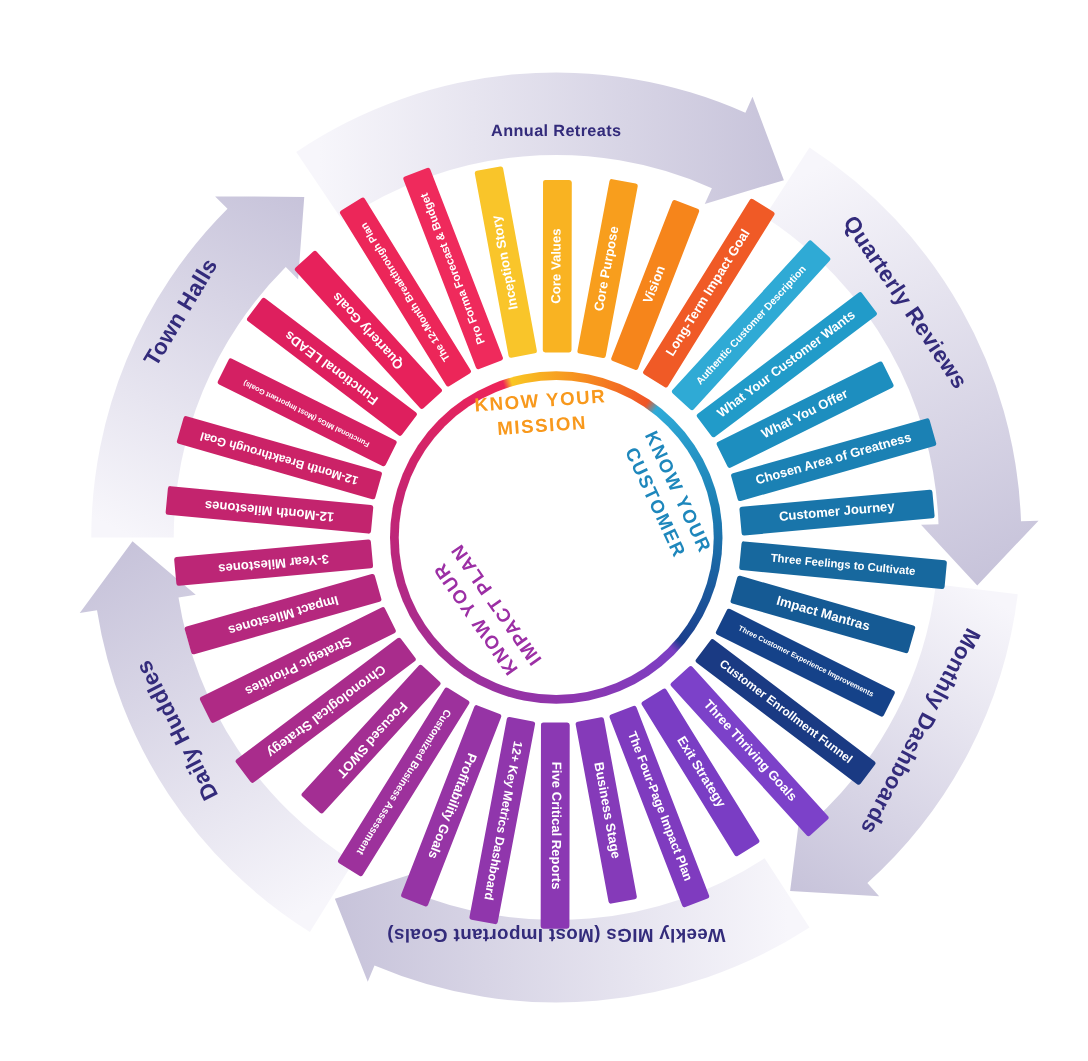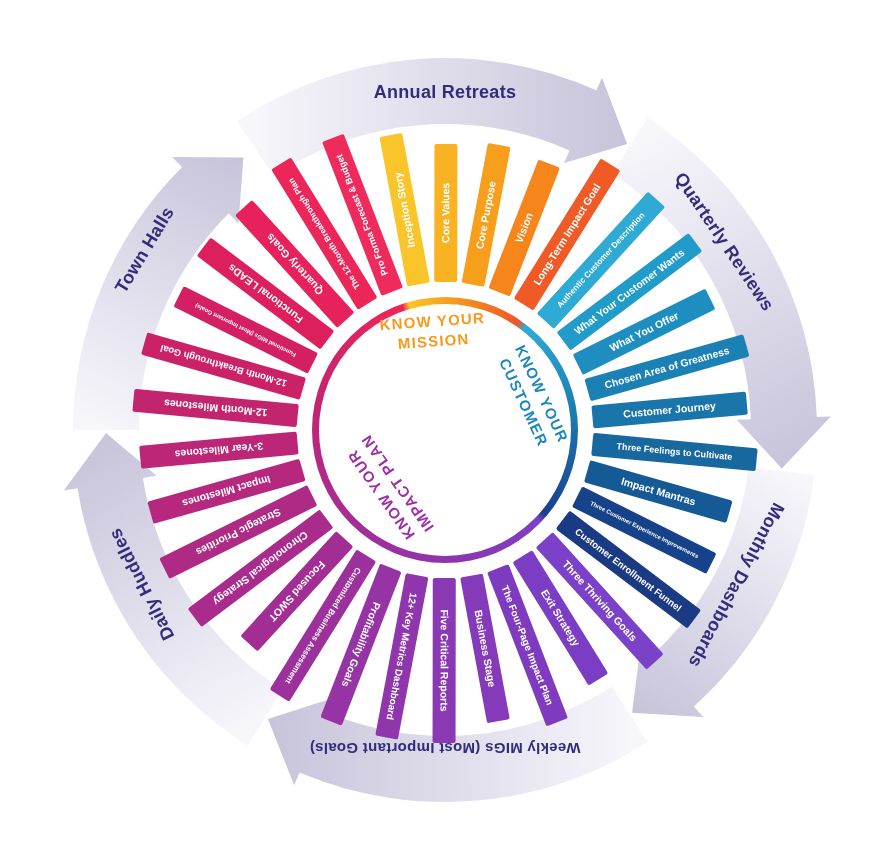--- a/index.html
+++ b/index.html
@@ -50,21 +50,21 @@
       <path d="M 647.6 118.0 A 372 372 0 0 1 816.8 417.0 L 830.8 416.5 L 781.8 468.4 L 736.8 419.8 L 750.8 419.3 A 306 306 0 0 0 611.7 173.4 Z" fill="url(#ag1)"></path>
       <path d="M 814.2 475.3 A 372 372 0 0 1 693.9 706.4 L 703.3 716.9 L 632.1 712.7 L 640.4 647.0 L 649.8 657.4 A 306 306 0 0 0 748.7 467.3 Z" fill="url(#ag2)"></path>
       <path d="M 647.6 742.0 A 372 372 0 0 1 299.6 772.4 L 294.2 785.3 L 267.9 719.0 L 330.9 698.8 L 325.4 711.7 A 306 306 0 0 0 611.7 686.6 Z" fill="url(#ag3)"></path>
       <path d="M 247.9 745.5 A 372 372 0 0 1 77.6 488.2 L 63.8 490.4 L 106.0 433.0 L 156.6 475.7 L 142.8 477.9 A 306 306 0 0 0 282.8 689.5 Z" fill="url(#ag4)"></path>
       <path d="M 73.0 430.0 A 372 372 0 0 1 182.0 167.0 L 172.1 157.1 L 243.4 157.5 L 238.5 223.5 L 228.6 213.6 A 306 306 0 0 0 139.0 430.0 Z" fill="url(#ag5)"></path>
     </svg>
   <div id="ring" style="left: 312px; top: 297px; width: 266px; height: 266px; background: conic-gradient(from -16deg, rgb(249, 198, 35) 0deg, rgb(246, 139, 31) 26deg, rgb(240, 84, 38) 50deg, rgb(47, 171, 216) 54deg, rgb(28, 127, 180) 95deg, rgb(26, 62, 140) 146deg, rgb(124, 63, 196) 150deg, rgb(143, 53, 172) 196deg, rgb(166, 45, 146) 246deg, rgb(198, 36, 113) 300deg, rgb(238, 36, 88) 357deg, rgb(249, 198, 35) 360deg);">
     <div id="ring-hole" style="left: 7px; top: 7px; width: 252px; height: 252px;"></div>
   </div>
   <div id="wheel-layer">
-      <div class="outer-label" style="left: 445px; top: 92px; transform: translate(-50%, -50%) rotate(0deg); color: rgb(51, 43, 123); font-size: 18px;">Annual Retreats</div>
+      <div class="outer-label" style="left: 445px; top: 104px; transform: translate(-50%, -50%) rotate(0deg); color: rgb(51, 43, 123); font-size: 13px;">Annual Retreats</div>
       <div class="outer-label" style="left: 723.557px; top: 242.111px; transform: translate(-50%, -50%) rotate(56deg); color: rgb(51, 43, 123); font-size: 18px;">Quarterly Reviews</div>
       <div class="outer-label" style="left: 736.373px; top: 584.926px; transform: translate(-50%, -50%) rotate(118deg); color: rgb(51, 43, 123); font-size: 18px;">Monthly Dashboards</div>
       <div class="outer-label" style="left: 445px; top: 748px; transform: translate(-50%, -50%) rotate(180deg); color: rgb(51, 43, 123); font-size: 15px;">Weekly MIGs (Most Important Goals)</div>
       <div class="outer-label" style="left: 142.058px; top: 584.357px; transform: translate(-50%, -50%) rotate(243deg); color: rgb(51, 43, 123); font-size: 18px;">Daily Huddles</div>
       <div class="outer-label" style="left: 144.991px; top: 249.737px; transform: translate(-50%, -50%) rotate(301deg); color: rgb(51, 43, 123); font-size: 18px;">Town Halls</div>
       <div class="spoke" style="left: 445px; top: 430px; transform: rotate(-100.5deg);">
         <div class="spoke-bar" style="left: 148px; width: 151.5px; height: 23px; line-height: 23px; top: -11.5px; background: rgb(249, 197, 42); color: rgb(255, 255, 255); font-size: 10.5px;">Inception Story</div>
       </div>
       <div class="spoke" style="left: 445px; top: 430px; transform: rotate(-89.912deg);">
         <div class="spoke-bar" style="left: 148px; width: 138.3px; height: 23px; line-height: 23px; top: -11.5px; background: rgb(249, 179, 34); color: rgb(255, 255, 255); font-size: 10.5px;">Core Values</div>

